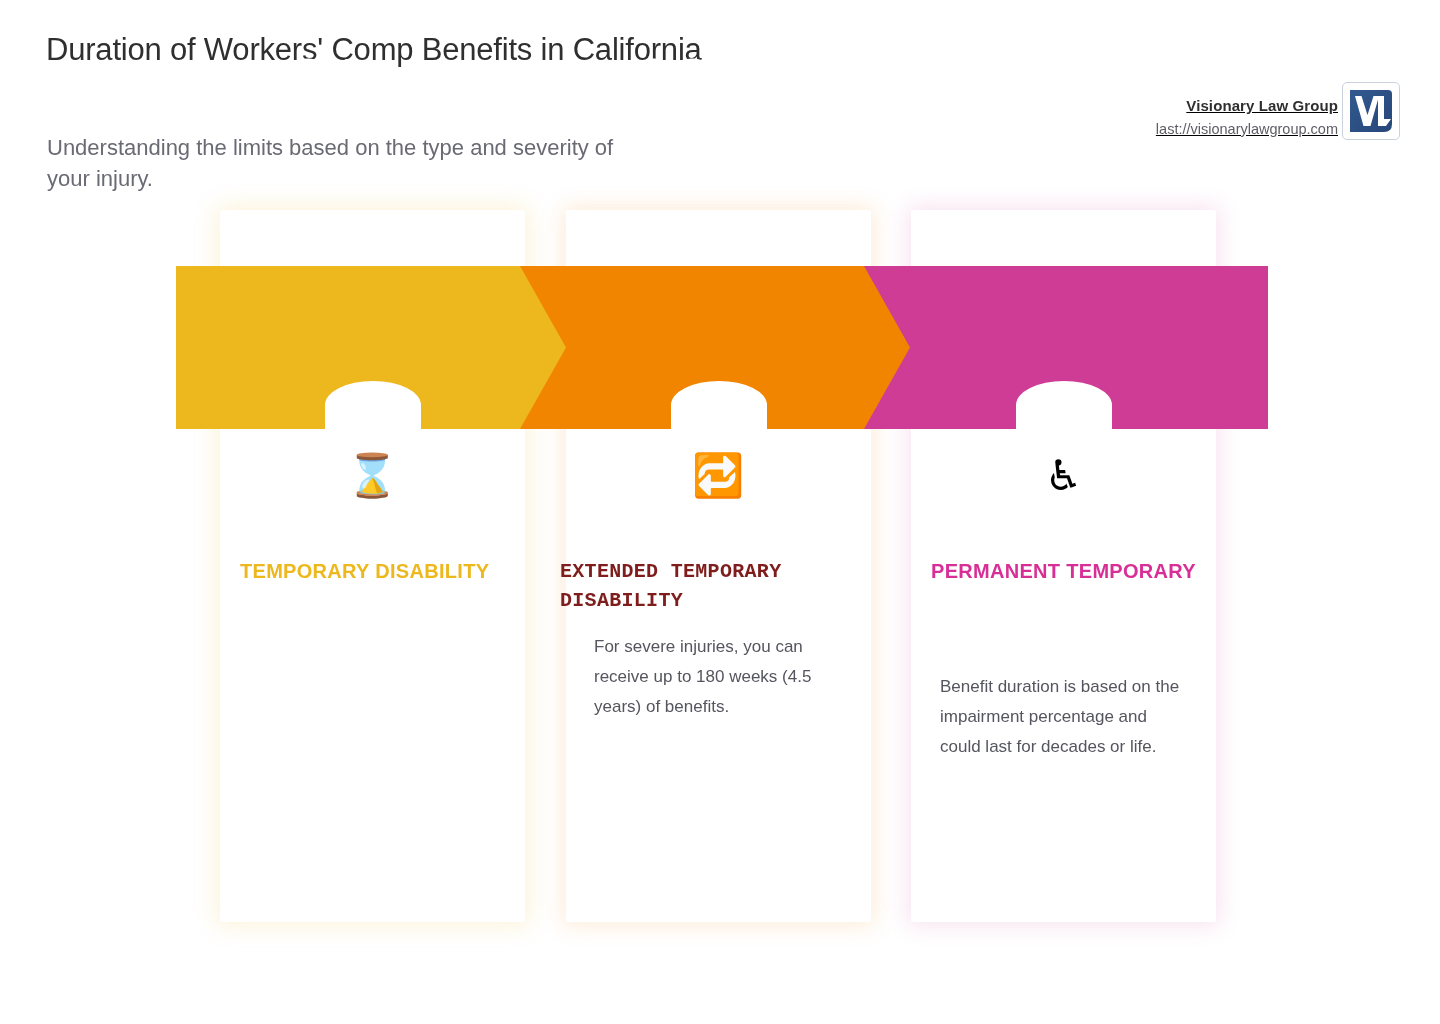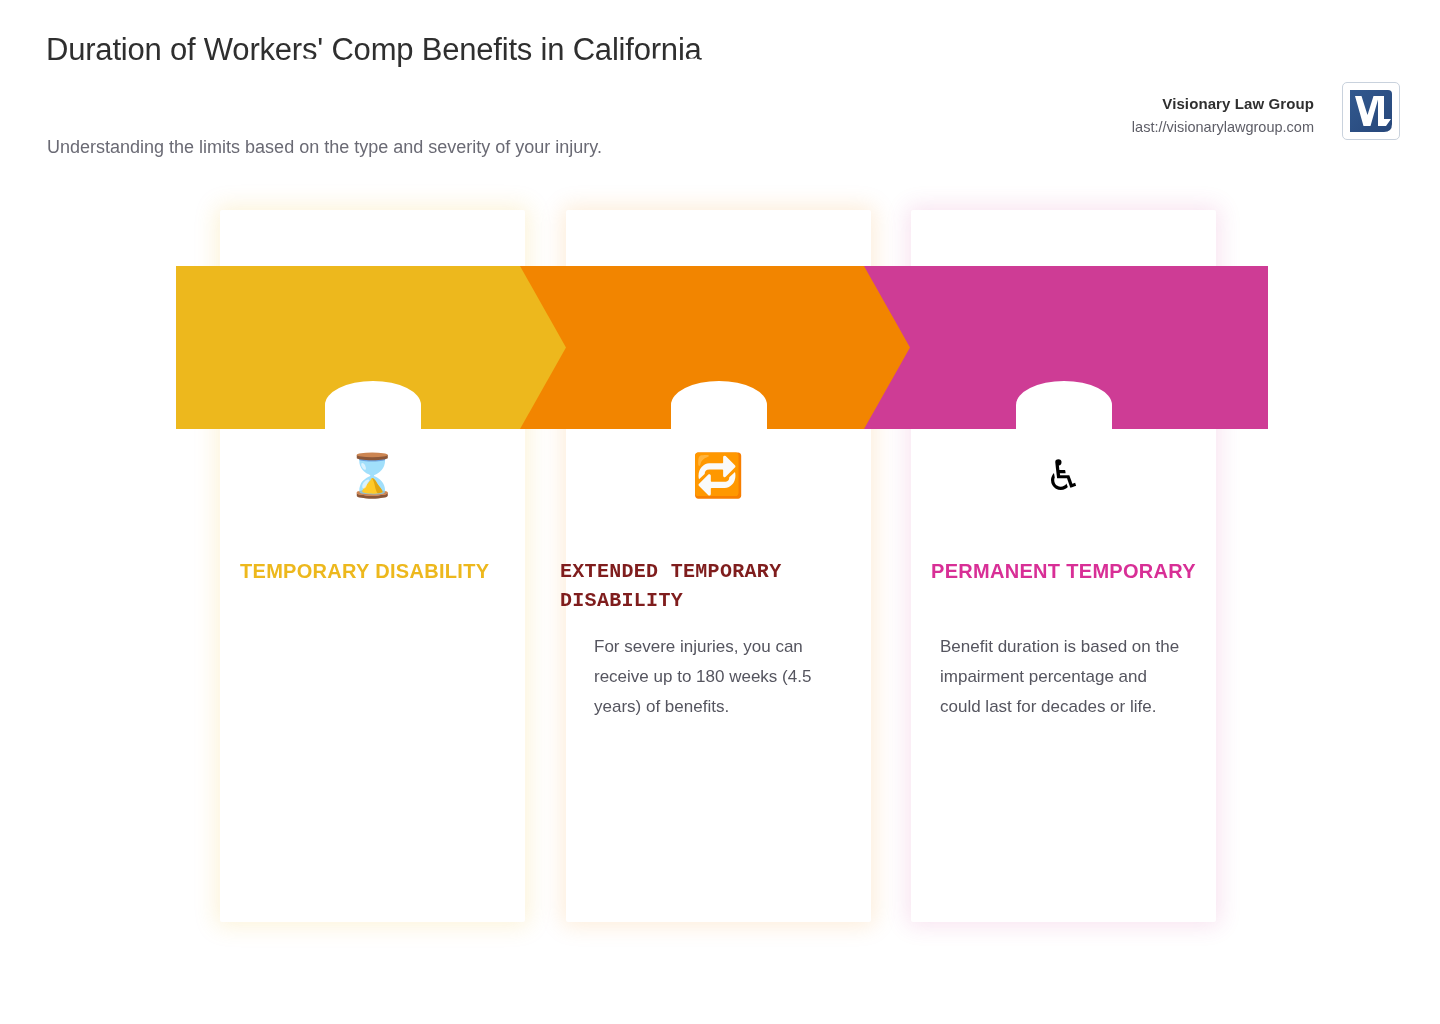--- a/index.html
+++ b/index.html
@@ -31,34 +31,35 @@
     font-weight: 400;
     color: #2f2f2f;
     letter-spacing: -0.2px;
   }
 
   #header-subtitle {
     position: absolute;
     left: 47px;
     top: 132px;
     width: 600px;
-    font-size: 18px;
+    font-size: 22px;
     line-height: 31px;
     color: #6a6a74;
     font-weight: 400;
   }
 
   
   #brand {
     position: absolute;
     right: 40px;
     top: 82px;
     display: flex;
-    align-items: center;
-    gap: 28px;
+    align-items: flex-end;
+    gap: 4px;
+    text-decoration: underline;
   }
 
   #brand-text {
     text-align: right;
     padding-top: 9px;
   }
 
   #brand-name {
     font-size: 15px;
     font-weight: 700;
@@ -211,21 +212,21 @@
     position: absolute;
     top: 632px;
     width: 250px;
     font-size: 17px;
     line-height: 30px;
     color: #55555f;
     text-align: center;
   }
   #body-1 { left: 248px; }
   #body-2 { left: 594px; text-align: left; }
-  #body-3 { left: 940px; text-align: left; }
+  #body-3 { left: 940px; text-align: left; margin-top: 40px; }
 </style>
 </head>
 <body>
 
 <div id="stage">
 
   <div id="header-title">Duration of Workers' Comp Benefits in California</div>
   <div id="header-subtitle">Understanding the limits based on the type and severity of your injury.</div>
 
   <div id="brand">

